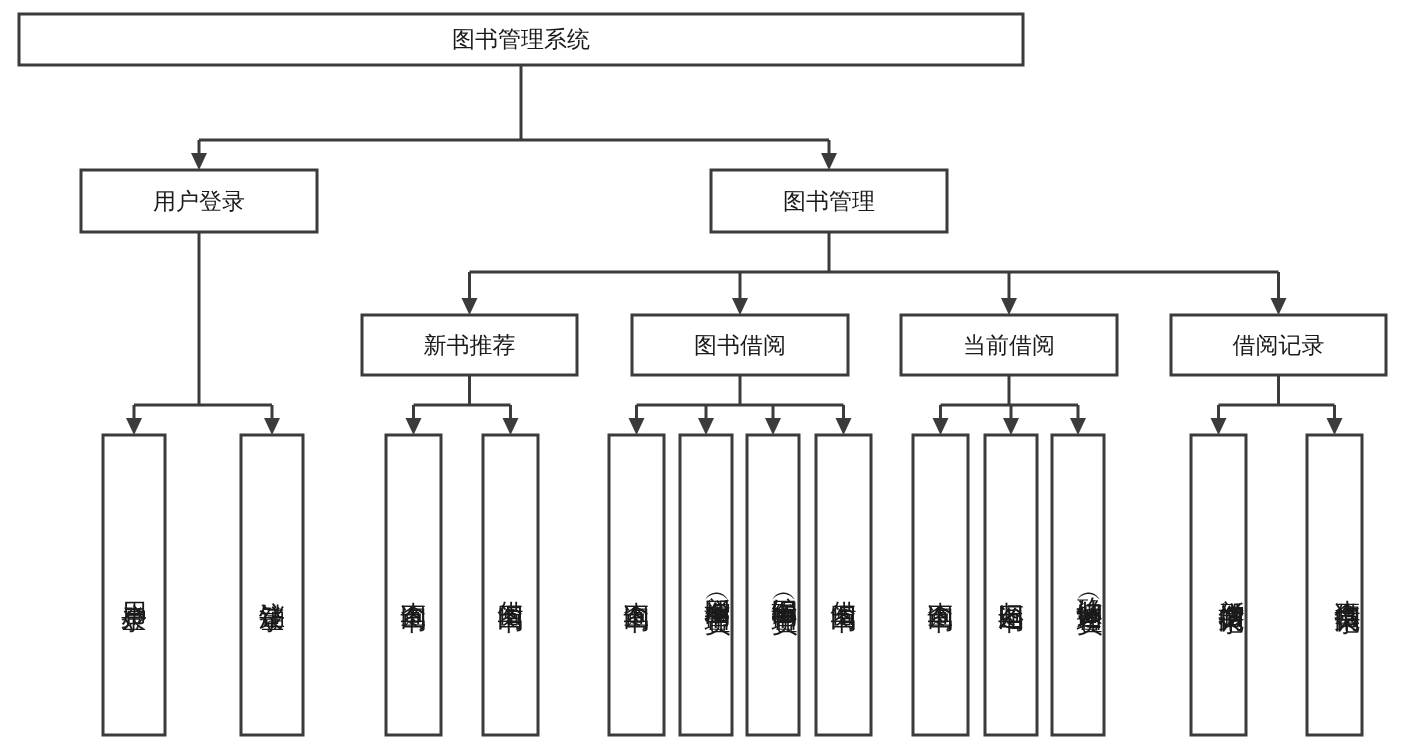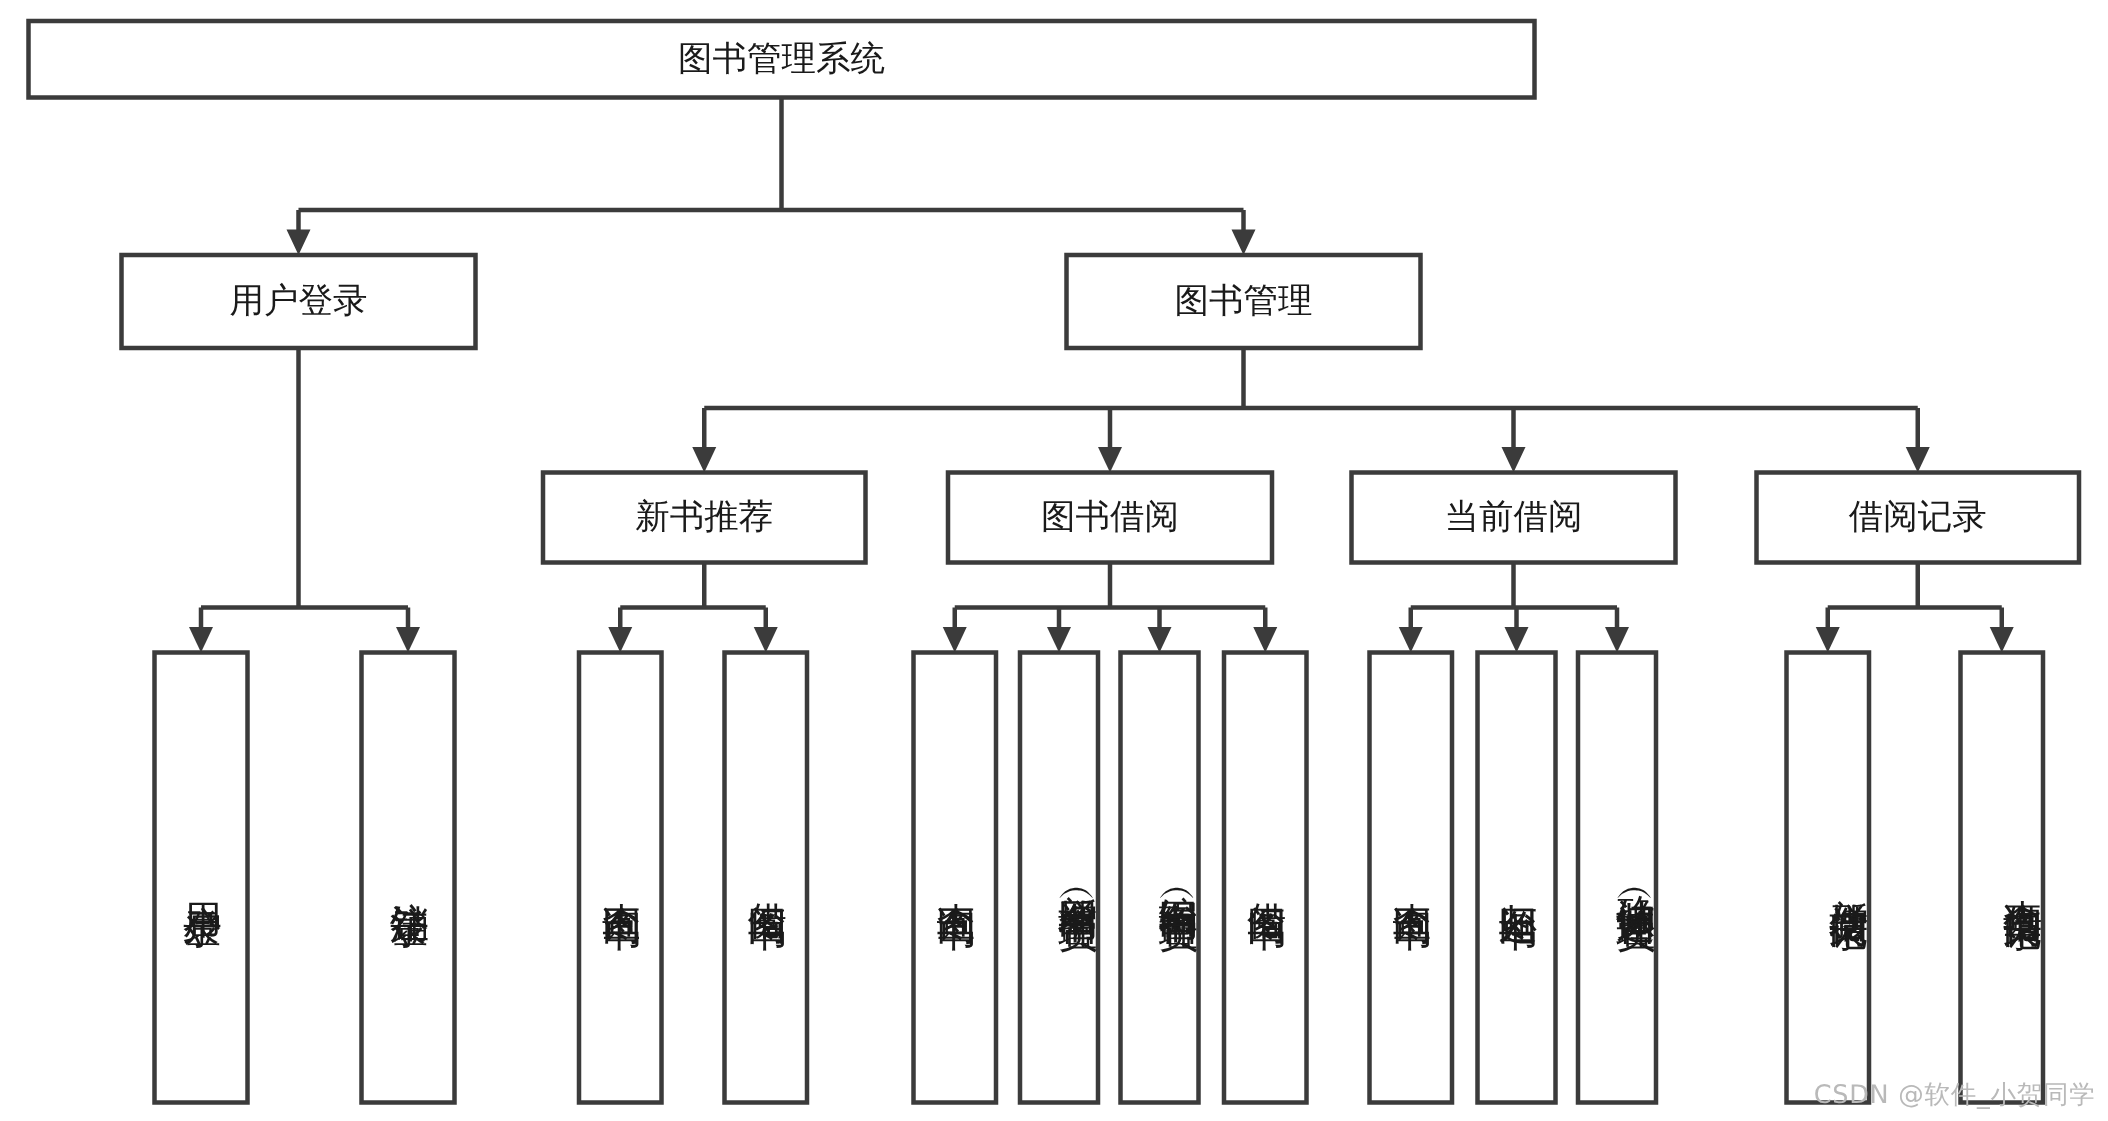--- a/index.html
+++ b/index.html
@@ -182,14 +182,13 @@
       <div class="vlabel" style="left: 680px; width: 52px; top: 445px; height: 280px; display: flex; align-items: flex-start; justify-content: center;">新增图书（管理员）</div>
       <div class="vlabel" style="left: 747px; width: 52px; top: 445px; height: 280px; display: flex; align-items: flex-start; justify-content: center;">编辑图书（管理员）</div>
       <div class="vlabel" style="left: 816px; width: 55px; top: 445px; height: 280px; display: flex; align-items: center; justify-content: center;">借阅图书</div>
       <div class="vlabel" style="left: 913px; width: 55px; top: 445px; height: 280px; display: flex; align-items: center; justify-content: center;">查询图书</div>
       <div class="vlabel" style="left: 985px; width: 52px; top: 445px; height: 280px; display: flex; align-items: center; justify-content: center;">归还图书</div>
       <div class="vlabel" style="left: 1052px; width: 52px; top: 445px; height: 280px; display: flex; align-items: flex-start; justify-content: center;">确认归还（管理员）</div>
       <div class="vlabel" style="left: 1191px; width: 55px; top: 445px; height: 280px; display: flex; align-items: flex-start; justify-content: center;">新增借阅记录</div>
       <div class="vlabel" style="left: 1307px; width: 55px; top: 445px; height: 280px; display: flex; align-items: flex-start; justify-content: center;">查询借阅记录</div>
     </div>
 
-  <div class="watermark">CSDN @软件_小贺同学</div>
 </div>
 
 </body></html>

